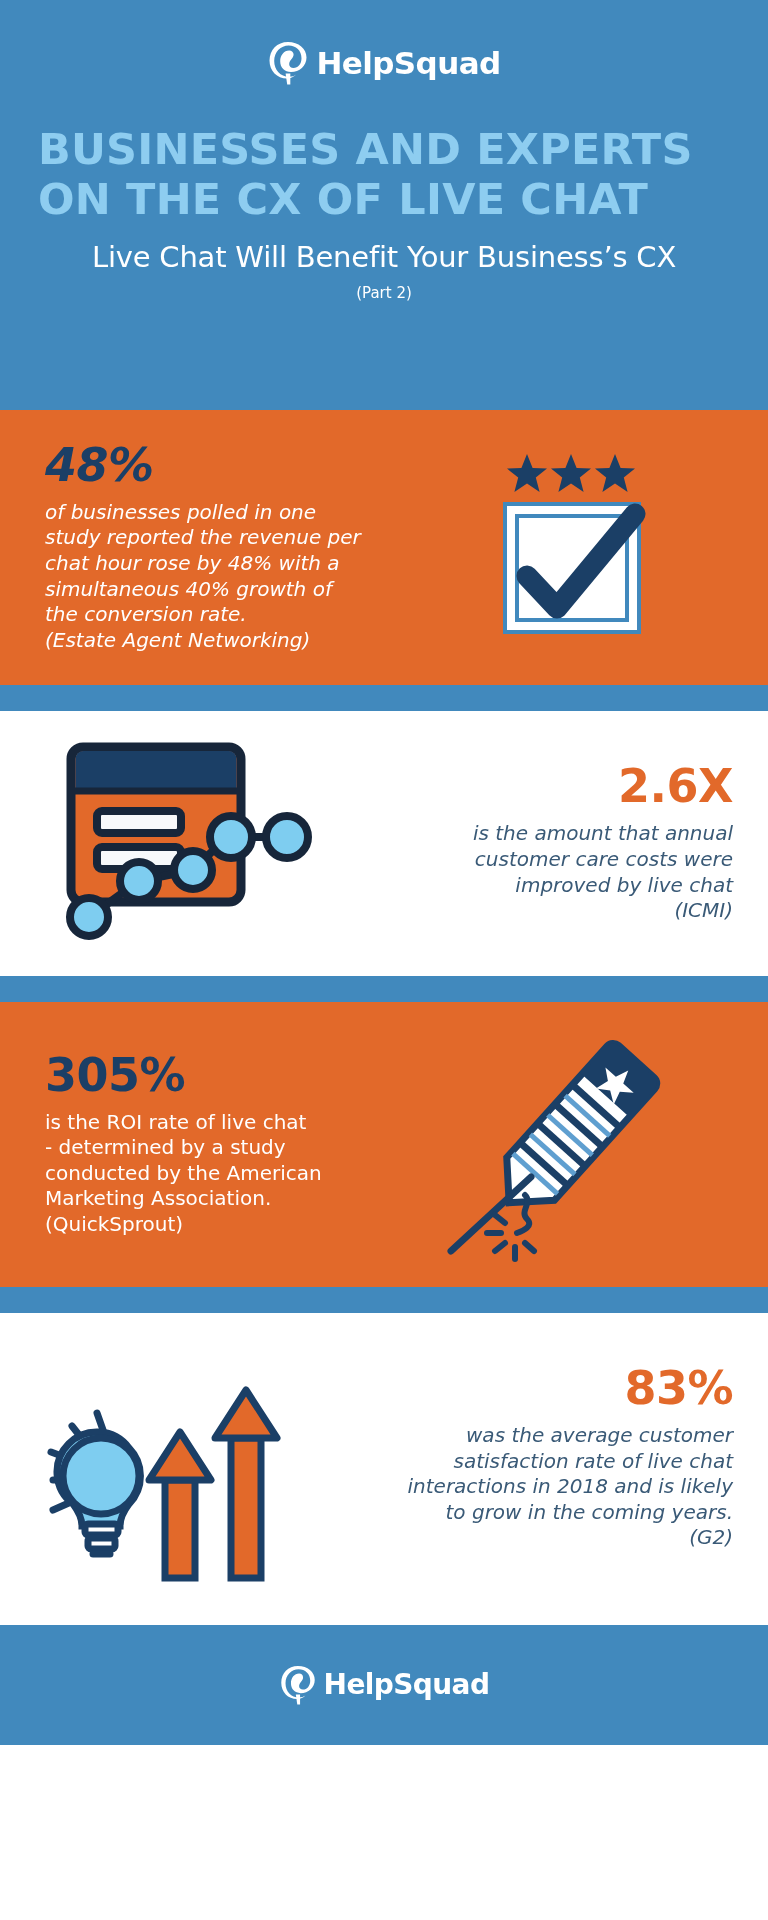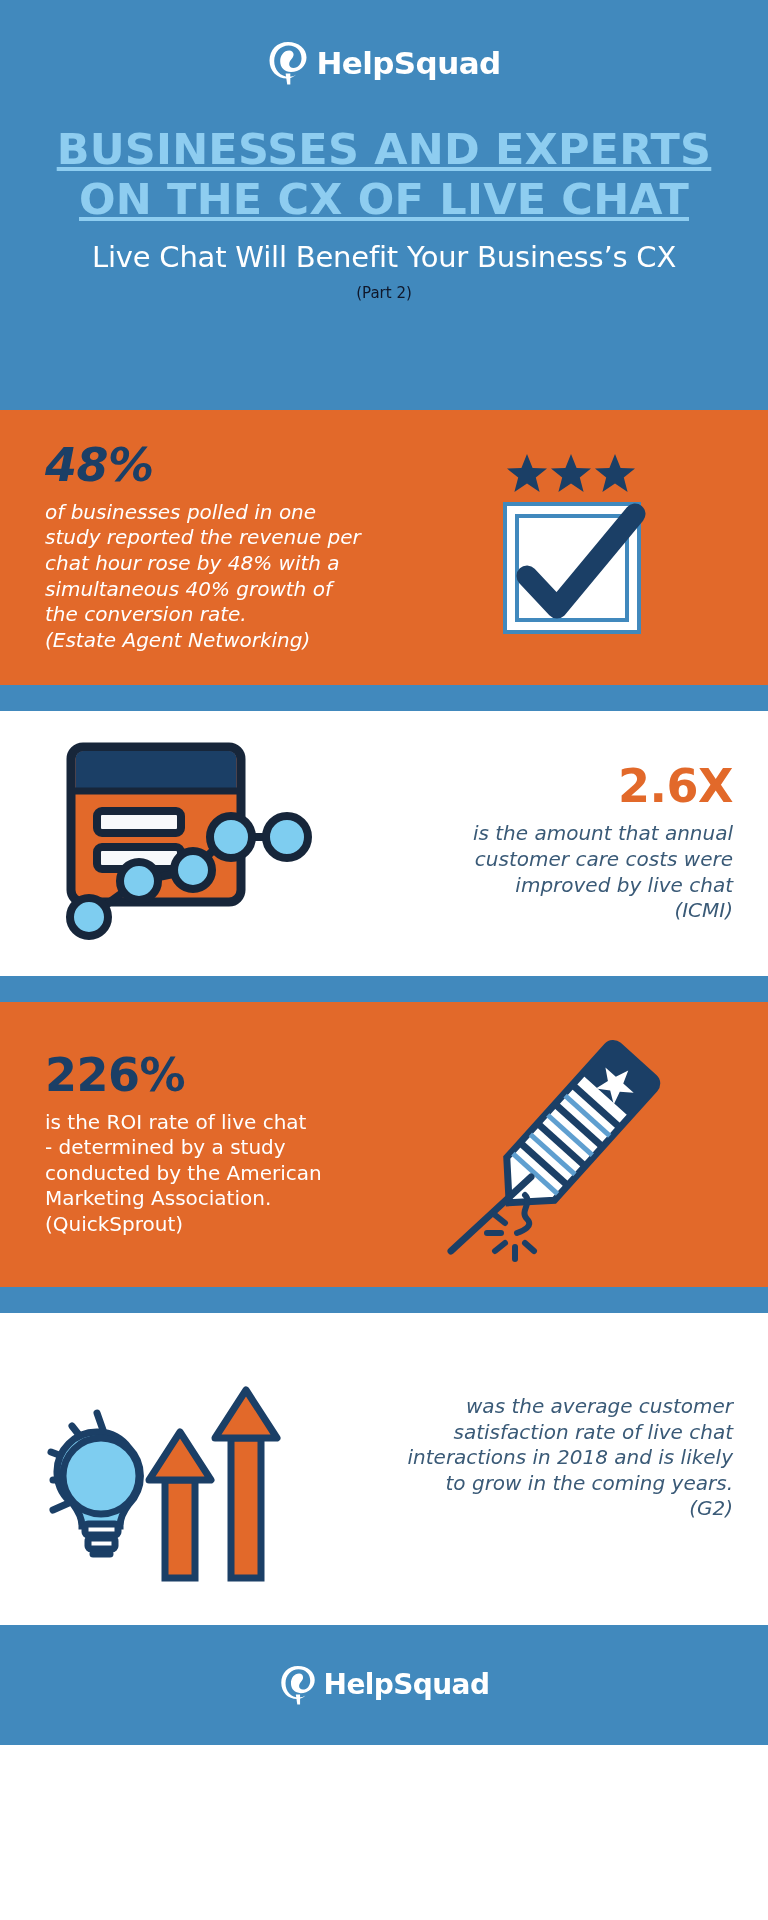--- a/index.html
+++ b/index.html
@@ -46,39 +46,38 @@
     line-height: 1;
     white-space: nowrap;
   }
   .logo-text .light { font-weight: bold; }
 
   .main-title {
     color: #8ecdf0;
     font-size: 43px;
     font-weight: bold;
     line-height: 1.17;
-    text-align: center;
+    text-align: left;
     letter-spacing: 0.2px;
     padding: 0 38px;
     margin: 0 0 16px 0;
     text-transform: uppercase;
-    text-decoration: underline;
   }
   .sub-title {
     color: #ffffff;
     font-size: 29px;
     font-weight: normal;
     text-align: center;
     line-height: 1.15;
     margin: 0 0 10px 0;
     padding: 0 24px;
     letter-spacing: -0.2px;
   }
   .part-label {
-    color: #0f172a;
+    color: #ffffff;
     font-size: 15px;
     text-align: center;
     margin: 0;
     letter-spacing: 0px;
   }
 
   
   .stat-section {
     position: relative;
     display: flex;
@@ -211,21 +210,21 @@
 customer care costs were
 improved by live chat
 (ICMI)</p>
     </div>
   </div>
 
   <div class="divider-blue" style="height:26px;"></div>
 
   <div class="stat-section sec-orange" style="height:285px; padding:0 30px 0 45px;">
     <div class="stat-text left" style="flex:0 0 340px;">
-      <span class="big-number num-navy">226%</span>
+      <span class="big-number num-navy">305%</span>
       <p class="stat-body body-white">is the ROI rate of live chat
 - determined by a study
 conducted by the American
 Marketing Association.
 (QuickSprout)</p>
     </div>
     <div class="stat-icon" style="flex:1;">
       <svg width="250" height="235" viewBox="0 0 250 235">
         <g transform="rotate(42 125 117)">
 
@@ -290,20 +289,21 @@
           <polygon points="135,56 166,104 104,104" fill="#e2692a" stroke="#1b3f66" stroke-width="7" stroke-linejoin="round"></polygon>
         </g>
 
         <g>
           <rect x="186" y="62" width="30" height="140" fill="#e2692a" stroke="#1b3f66" stroke-width="7"></rect>
           <polygon points="201,14 232,62 170,62" fill="#e2692a" stroke="#1b3f66" stroke-width="7" stroke-linejoin="round"></polygon>
         </g>
       </svg>
     </div>
     <div class="stat-text right" style="flex:1;">
+      <span class="big-number num-orange">83%</span>
       <p class="stat-body body-navy">was the average customer
 satisfaction rate of live chat
 interactions in 2018 and is likely
 to grow in the coming years.
 (G2)</p>
     </div>
   </div>
 
   <div class="divider-white" style="height:22px;"></div>
 

